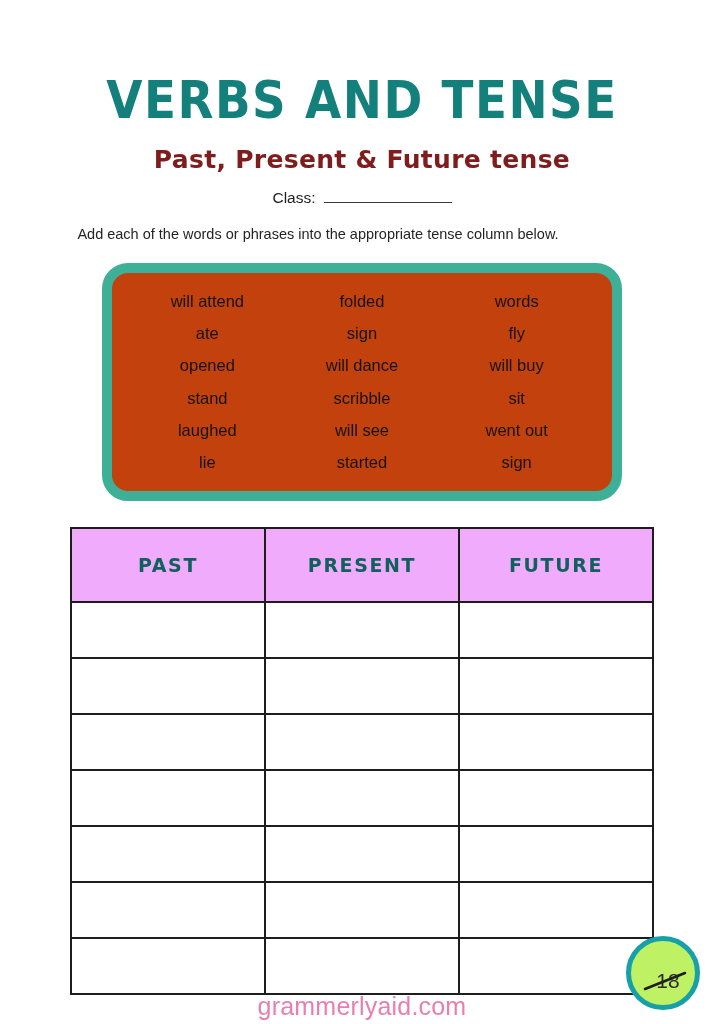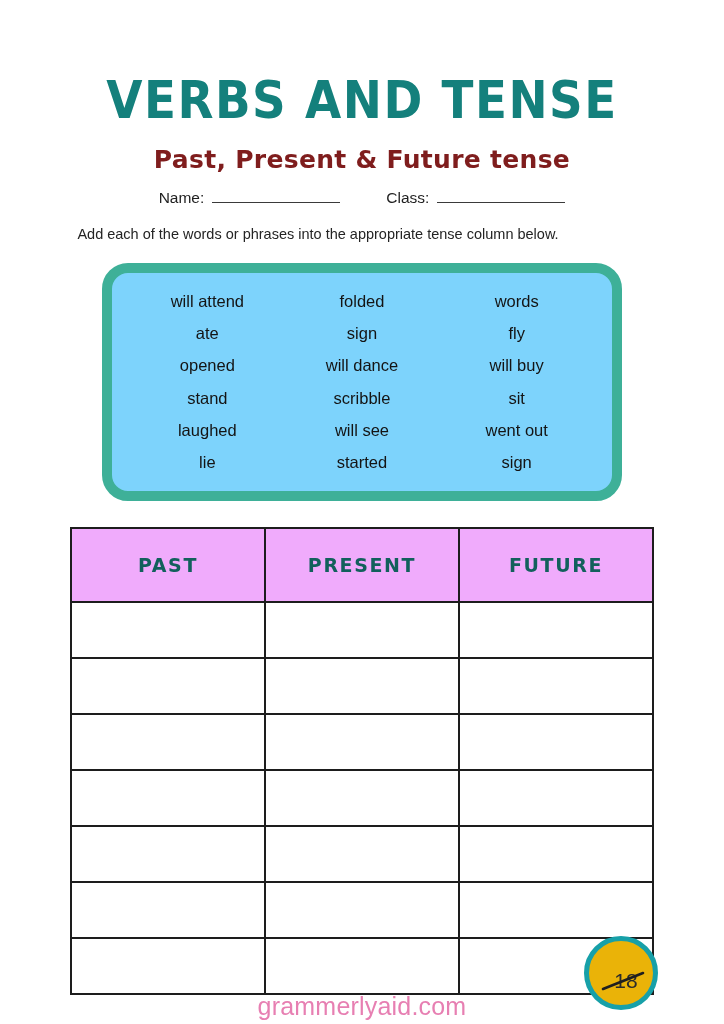--- a/index.html
+++ b/index.html
@@ -91,21 +91,21 @@
   
   .wordbank {
     position: absolute;
     left: 102px;
     top: 226px;
     width: 520px;
     height: 238px;
     box-sizing: border-box;
     border: 10px solid #3EB098;
     border-radius: 26px;
-    background: #7dd3fc;
+    background: #c2410c;
     padding: 12px 18px;
   }
   .wordbank-grid {
     width: 100%;
     height: 100%;
     display: grid;
     grid-template-columns: repeat(3, 1fr);
     grid-auto-rows: 1fr;
     align-items: center;
   }
@@ -140,27 +140,27 @@
     text-transform: uppercase;
   }
   .tense-table td {
     height: 54px;
     background: #ffffff;
   }
 
   
   .page-badge {
     position: absolute;
-    left: 584px;
+    left: 626px;
     top: 899px;
     width: 74px;
     height: 74px;
     border-radius: 50%;
     border: 5px solid #17A0A8;
-    background: #eab308;
+    background: #bef264;
     display: flex;
     align-items: flex-end;
     justify-content: center;
     box-sizing: border-box;
   }
   .page-badge .slash {
     position: absolute;
     left: 12px;
     top: 30px;
     width: 44px;
@@ -190,24 +190,20 @@
 </head>
 <body>
 
 <div class="page">
 
   <div class="title">VERBS AND TENSE</div>
 
   <div class="subtitle">Past, Present &amp; Future tense</div>
 
   <div class="idline">
-    <div class="idfield">
-      <span>Name:</span>
-      <span class="rule"></span>
-    </div>
     <div class="idfield">
       <span>Class:</span>
       <span class="rule"></span>
     </div>
   </div>
 
   <div class="instruction">Add each of the words or phrases into the appropriate tense column below.</div>
 
   <div class="wordbank">
     <div class="wordbank-grid" id="wordbank-grid">

